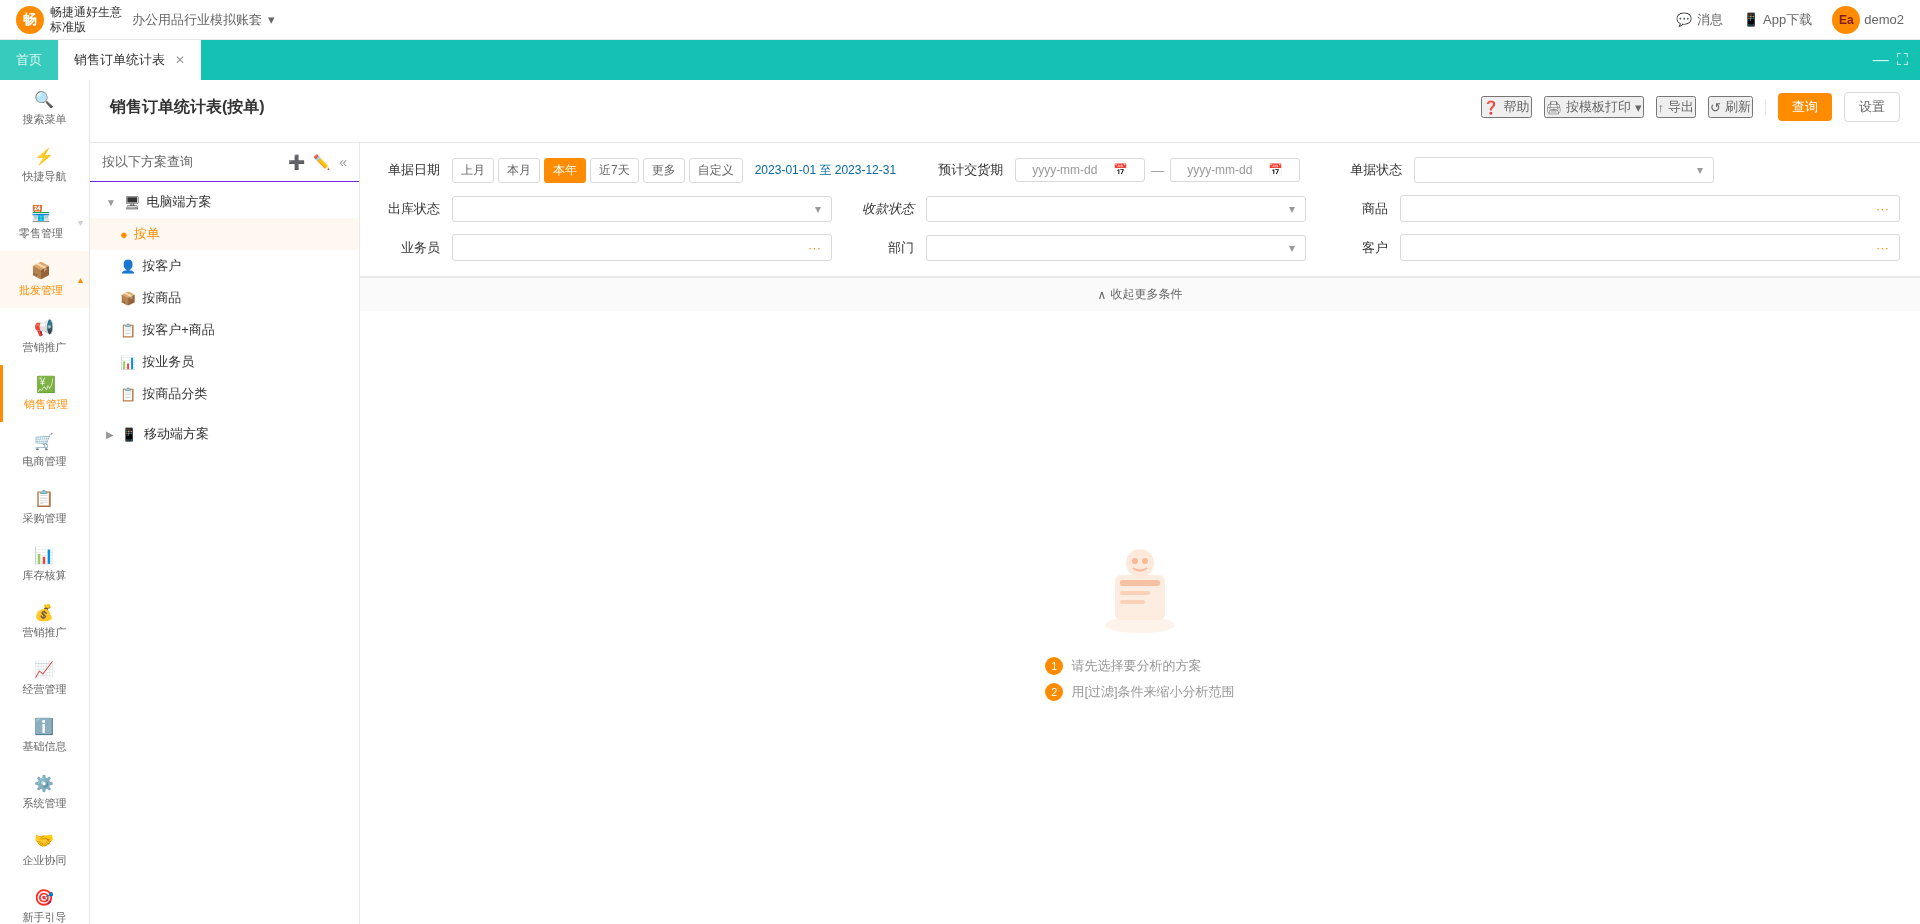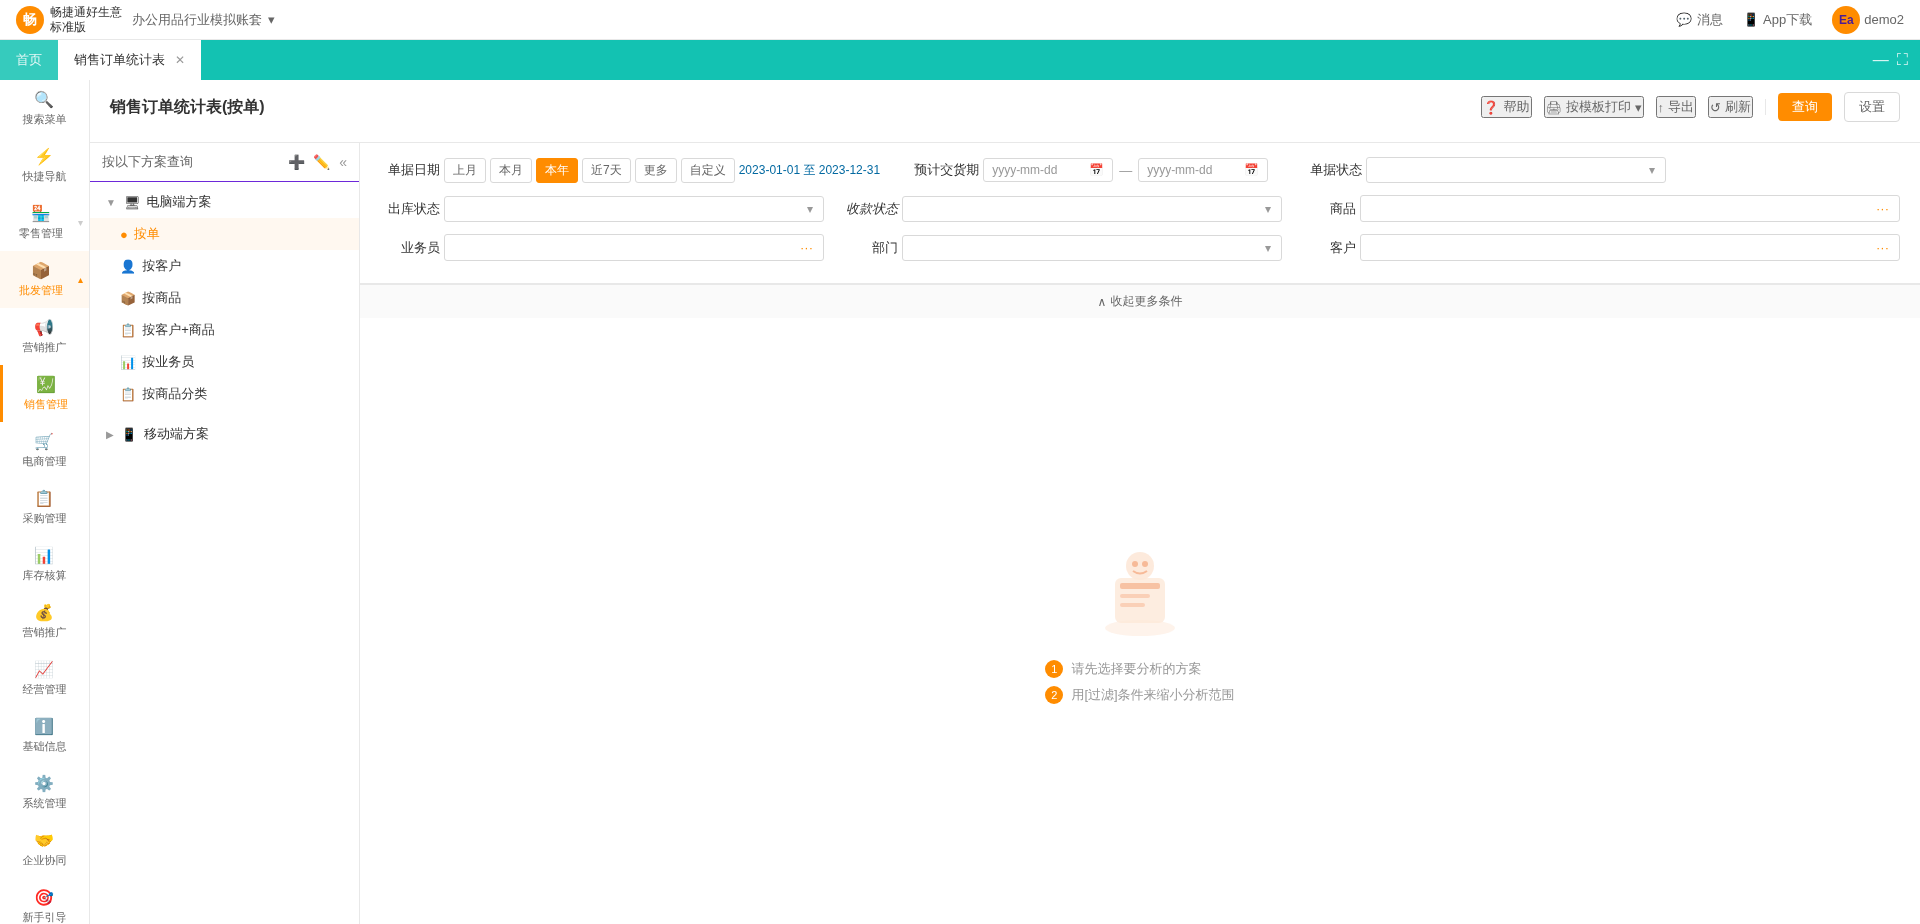--- a/index.html
+++ b/index.html
@@ -8,21 +8,21 @@
     
     .top-bar { height: 40px; background: #fff; display: flex; align-items: center; padding: 0 16px; border-bottom: 1px solid #e8e8e8; justify-content: space-between; flex-shrink: 0; }
     .top-bar-left { display: flex; align-items: center; gap: 10px; }
     .logo-area { display: flex; align-items: center; gap: 6px; }
     .logo-icon { width: 28px; height: 28px; background: #ff8c00; border-radius: 50%; display: flex; align-items: center; justify-content: center; color: #fff; font-size: 14px; font-weight: bold; }
     .logo-text { font-size: 12px; color: #333; line-height: 1.2; }
     .breadcrumb-area { display: flex; align-items: center; gap: 6px; color: #666; font-size: 13px; }
     .breadcrumb-dropdown { display: flex; align-items: center; gap: 4px; cursor: pointer; }
     .top-bar-right { display: flex; align-items: center; gap: 20px; }
     .top-right-item { display: flex; align-items: center; gap: 4px; color: #666; font-size: 13px; cursor: pointer; }
-    .avatar { width: 28px; height: 28px; background: #ff8c00; border-radius: 50%; display: flex; align-items: center; justify-content: center; color: #4c1d95; font-size: 12px; font-weight: bold; }
+    .avatar { width: 28px; height: 28px; background: #ff8c00; border-radius: 50%; display: flex; align-items: center; justify-content: center; color: #7f1d1d; font-size: 12px; font-weight: bold; }
 
     
     .tab-bar { height: 40px; background: #13c2b2; display: flex; align-items: center; padding: 0 0; flex-shrink: 0; }
     .tab-item { height: 40px; display: flex; align-items: center; padding: 7px 16px; cursor: pointer; color: rgba(255,255,255,0.85); font-size: 13px; gap: 6px; }
     .tab-item.home { background: rgba(255,255,255,0.15); }
     .tab-item.active { background: #fff; color: #333; }
     .tab-close { color: #999; font-size: 12px; margin-left: 4px; cursor: pointer; }
     .tab-bar-actions { margin-left: auto; display: flex; align-items: center; gap: 8px; padding-right: 12px; }
     .tab-action-btn { color: rgba(255,255,255,0.85); font-size: 16px; cursor: pointer; background: none; border: none; display: flex; align-items: center; }
 
@@ -59,30 +59,30 @@
     .tree-node.active { background: #fff8f0; color: #ff8c00; }
     .tree-node .toggle { font-size: 10px; color: #999; margin-right: 2px; }
     .tree-node.parent { font-weight: 500; }
     .tree-child { padding-left: 30px; }
 
     
     .right-area { flex: 1; display: flex; flex-direction: column; overflow: hidden; }
 
     
     .filter-panel { background: #fff; padding: 14px 20px; border-bottom: 1px solid #e8e8e8; flex-shrink: 0; }
-    .filter-row { display: flex; align-items: center; gap: 4px; margin-bottom: 12px; }
-    .filter-row:last-child { margin-bottom: 8px; }
+    .filter-row { display: flex; align-items: center; gap: 12px; margin-bottom: 12px; }
+    .filter-row:last-child { margin-bottom: 1px; }
     .filter-label { font-size: 13px; color: #333; white-space: nowrap; min-width: 60px; text-align: right; }
     .date-quick-btns { display: flex; align-items: flex-end; gap: 4px; }
     .date-quick-btn { padding: 3px 8px; border: 1px solid #d9d9d9; border-radius: 3px; font-size: 12px; cursor: pointer; color: #666; background: #fff; }
     .date-quick-btn.active { background: #ff8c00; color: #fff; border-color: #ff8c00; }
     .date-range-text { font-size: 12px; color: #0369a1; }
 
     .date-input-group { display: flex; align-items: center; gap: 6px; }
-    .date-input { border: 1px solid #d9d9d9; border-radius: 3px; padding: 4px 8px; font-size: 12px; color: #999; width: 130px; display: flex; align-items: center; justify-content: space-between; cursor: pointer; }
+    .date-input { border: 1px solid #d9d9d9; border-radius: 3px; padding: 4px 16px; font-size: 12px; color: #999; width: 130px; display: flex; align-items: center; justify-content: space-between; cursor: pointer; }
     .date-input .cal-icon { color: #ff8c00; }
     .date-separator { color: #999; }
 
     .filter-select { border: 1px solid #d9d9d9; border-radius: 3px; padding: 5px 10px; font-size: 13px; color: #333; flex: 1; display: flex; align-items: center; justify-content: space-between; cursor: pointer; background: #fff; min-width: 200px; max-width: 380px; }
     .filter-select .arrow { color: #999; font-size: 12px; }
     .filter-input-dots { border: 1px solid #d9d9d9; border-radius: 3px; padding: 5px 10px; font-size: 13px; color: #999; flex: 1; display: flex; align-items: center; justify-content: space-between; cursor: pointer; background: #fff; }
     .filter-input-dots .dots { color: #ff8c00; }
 
     
     .collapse-bar { display: flex; align-items: center; justify-content: center; padding: 8px 0; cursor: pointer; color: #666; font-size: 12px; gap: 4px; background: #fafafa; border-top: 1px solid #e8e8e8; }

